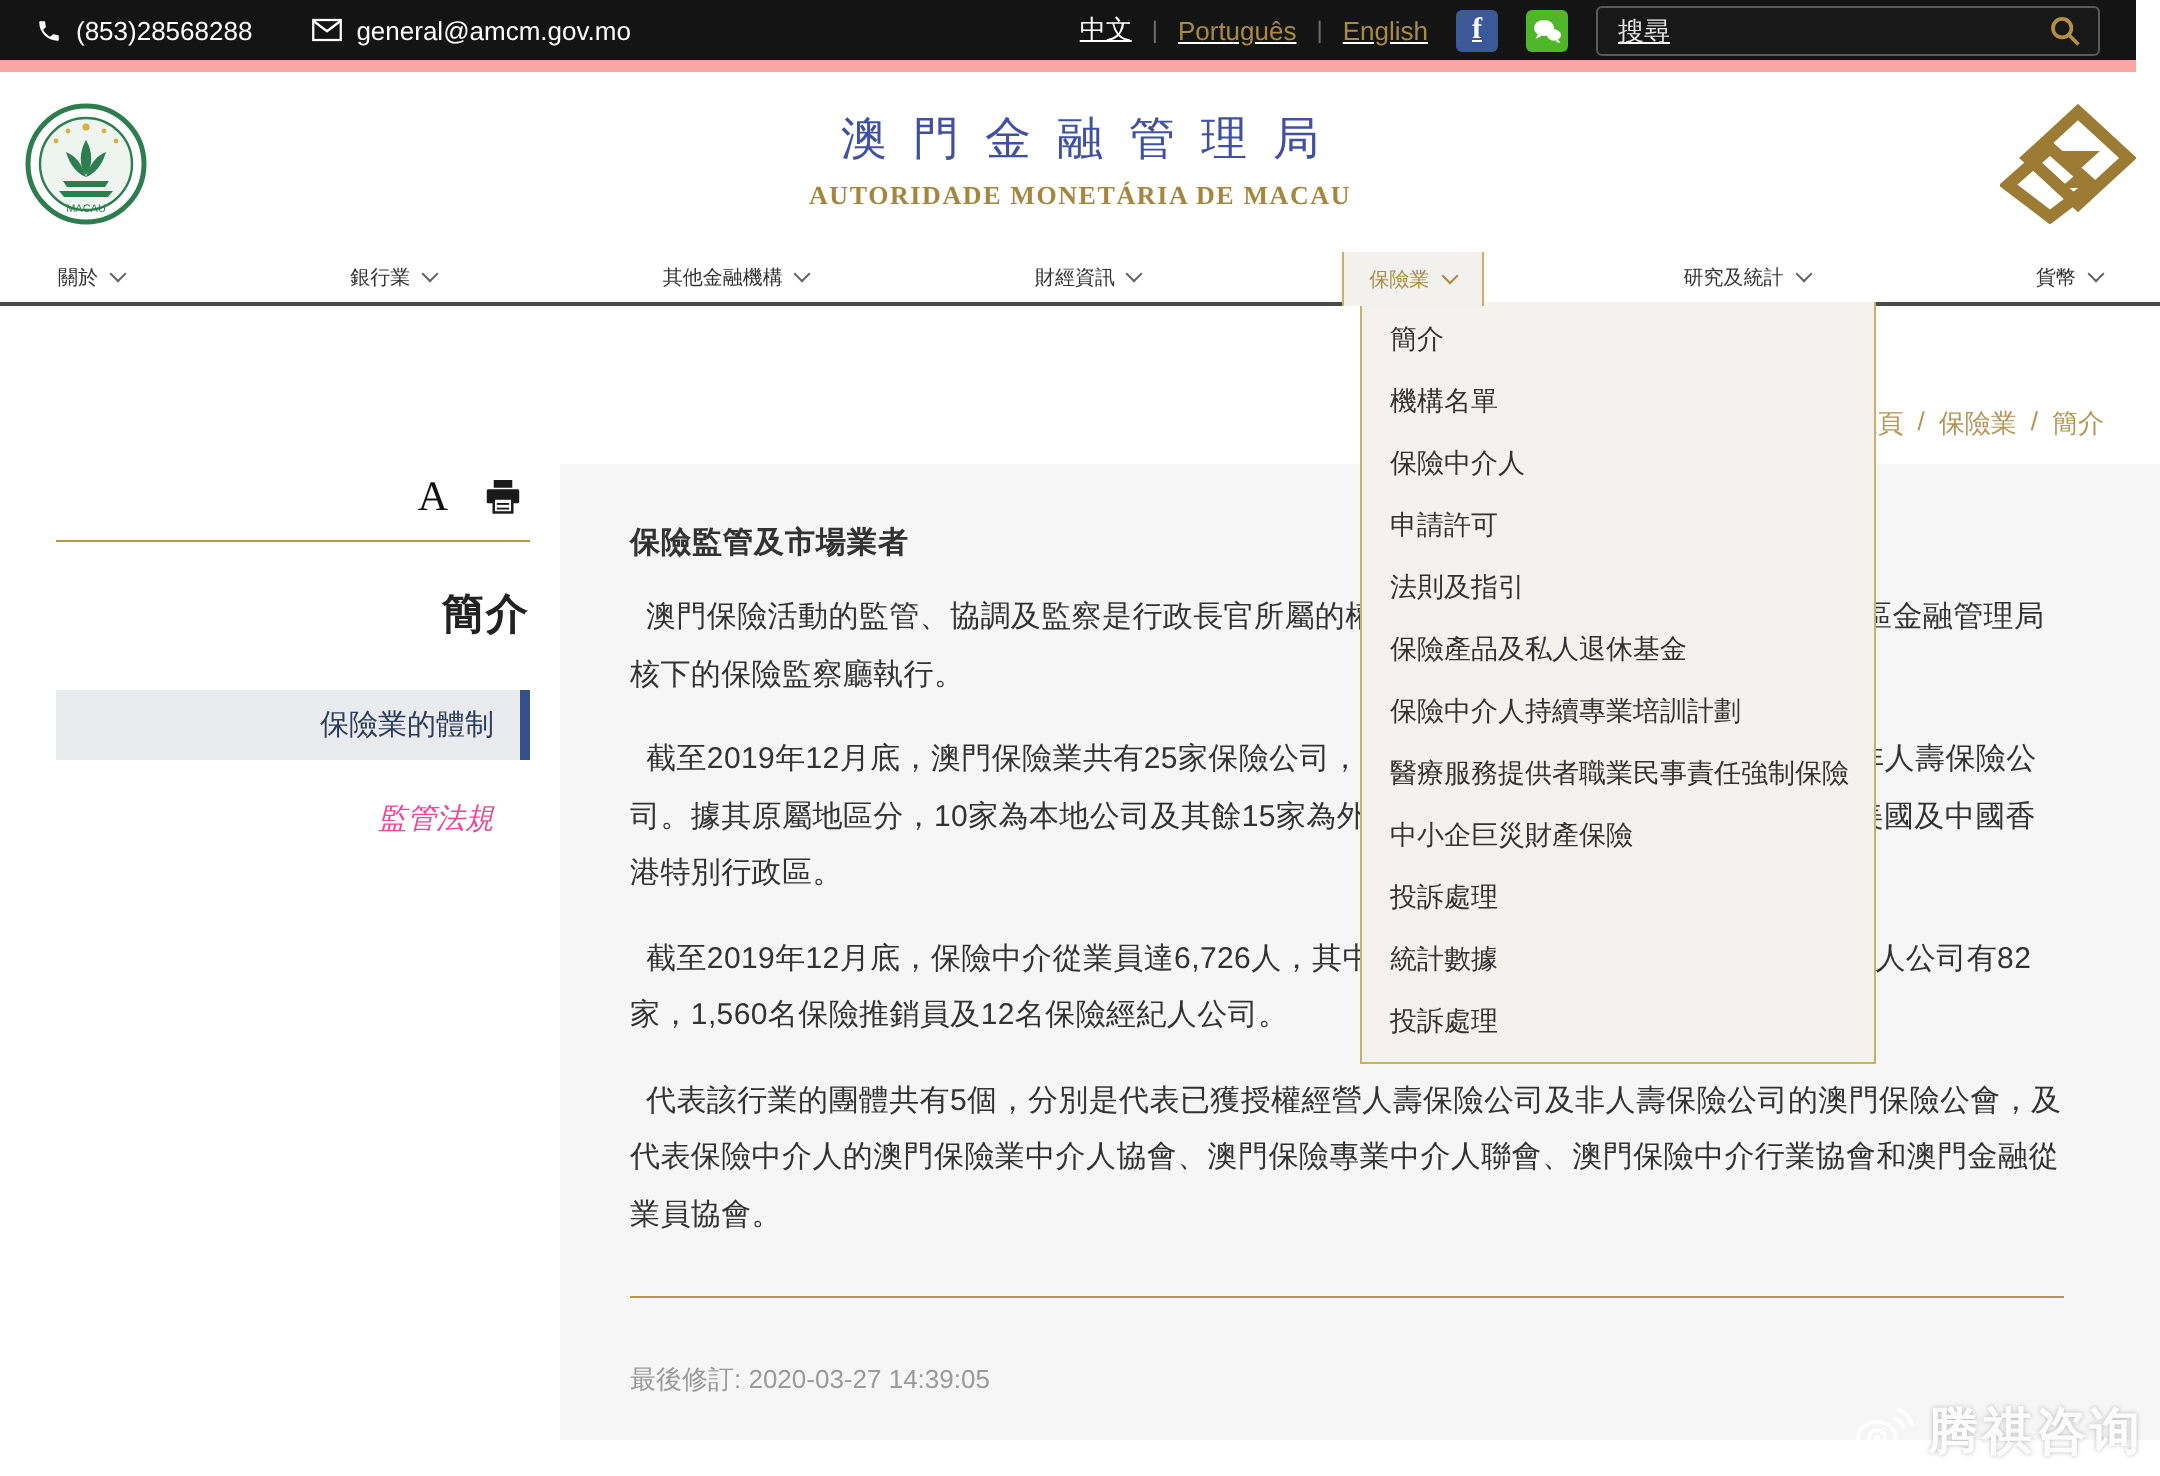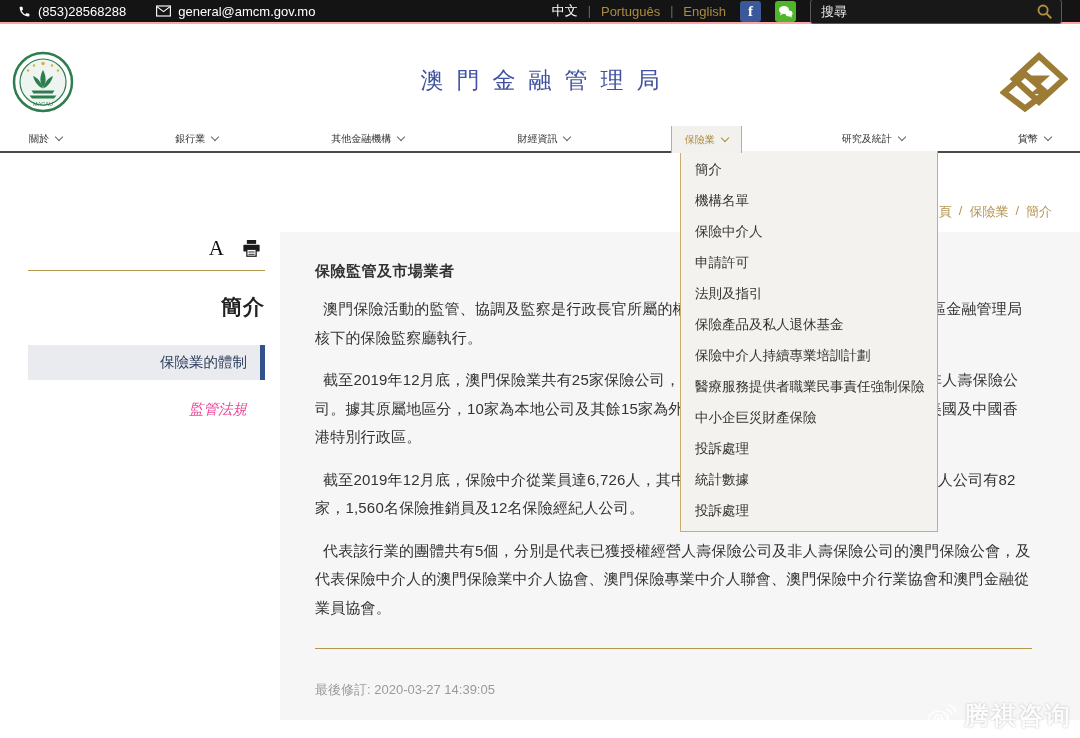--- a/index.html
+++ b/index.html
@@ -6,26 +6,26 @@
   html,body { margin:0; padding:0; }
   body {
     width:1080px; height:738px; overflow:hidden;
     font-family:"Liberation Sans", sans-serif;
     background:#fff; position:relative;
   }
   .page { position:relative; width:1080px; height:738px; background:#fff; }
 
   
   .topbar {
-    position:absolute; top:0; left:0; right:0; height:24px;
-    background:#141414; border-bottom:2px solid #fca5a5;
+    position:absolute; top:0; left:0; right:12px; height:36px;
+    background:#141414; border-bottom:6px solid #fca5a5;
     display:flex; align-items:center; padding:0 18px; color:#fff; font-size:13px;
   }
   .contact { display:flex; align-items:center; gap:7px; margin-right:30px; }
-  .topbar-right { margin-left:auto; display:flex; align-items:center; gap:14px; }
+  .topbar-right { margin-left:auto; display:flex; align-items:center; gap:14px;text-decoration:underline; }
   .langs { display:flex; align-items:center; gap:10px; }
   .lang { color:#ab8b3f; cursor:pointer; }
   .lang.current { color:#fff; }
   .lang-sep { color:#6f6f6f; font-size:12px; }
   .social { width:21px; height:21px; border-radius:3px; display:flex; align-items:center; justify-content:center; cursor:pointer; }
   .fb { background:#3b5998; color:#fff; font-weight:bold; font-family:"Liberation Serif", serif; font-size:15px; }
   .wc { background:#4fb62a; }
   .searchbox {
     display:flex; align-items:center; width:252px; height:25px;
     background:#181818; border:1px solid #5a5a5a; border-radius:3px; padding:0 8px; gap:6px;
@@ -190,20 +190,21 @@
           <path d="M41 25 C39 32 35 36 31 37.5 C33 31 36 27 41 25Z"></path>
           <path d="M19.5 39.5 h23 l-2 3 h-19z"></path>
           <path d="M17.5 44.5 h27 l-2.5 3 h-22z"></path>
         </g>
         <text x="31" y="55" font-size="5.5" fill="#2e7d4f" text-anchor="middle">MACAU</text>
       </svg>
     </div>
 
     <div class="brand">
       <div class="brand-zh">澳門金融管理局</div>
+      <div class="brand-pt">AUTORIDADE MONETÁRIA DE MACAU</div>
     </div>
 
     <div style="display:flex;">
       <svg width="68" height="60" viewBox="0 0 68 60">
         <g fill="none" stroke="#9c7c35" stroke-width="6">
           <path d="M39 4 L64 27 L39 50 L14 27 Z"></path>
           <path d="M25 22 L46 40.5 L25 56.5 L4 40.5 Z"></path>
         </g>
         <g fill="#9c7c35">
           <path d="M30 23.5 L50 23.5 L40 32.5 Z"></path>

